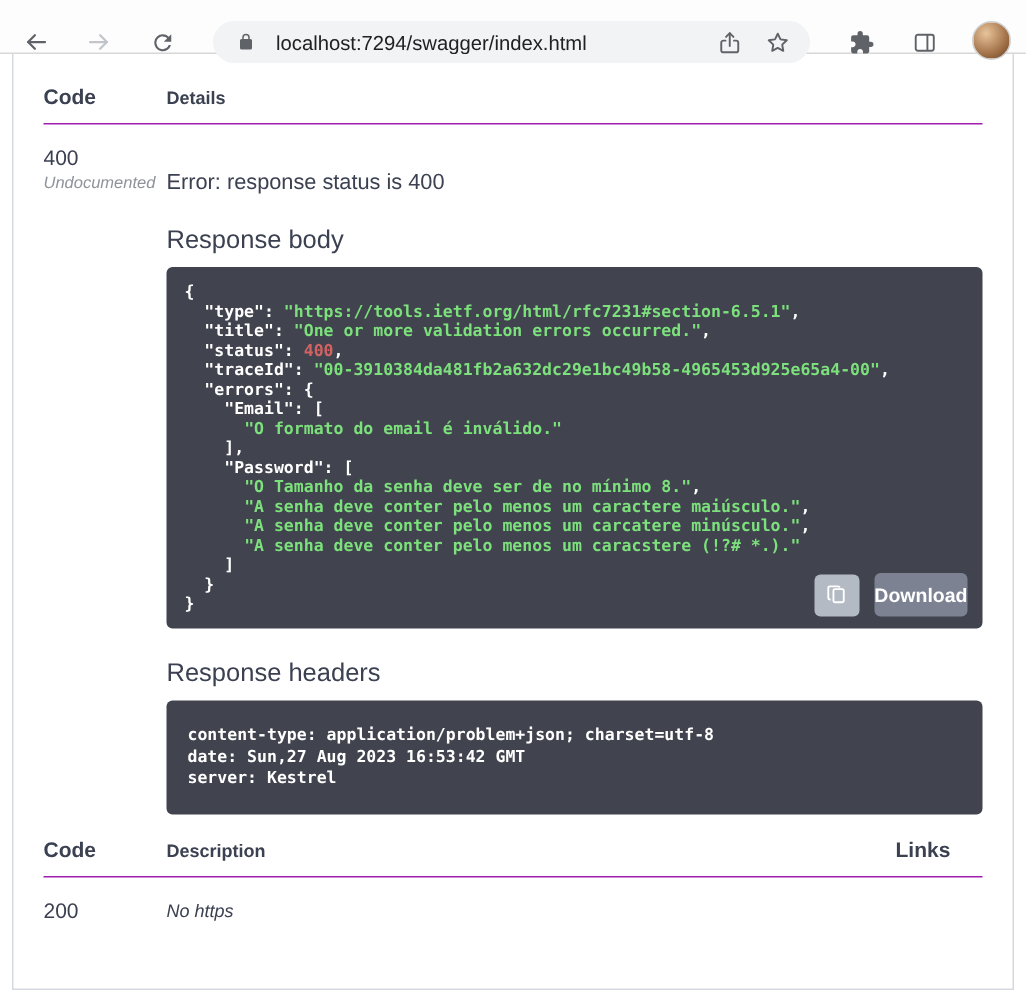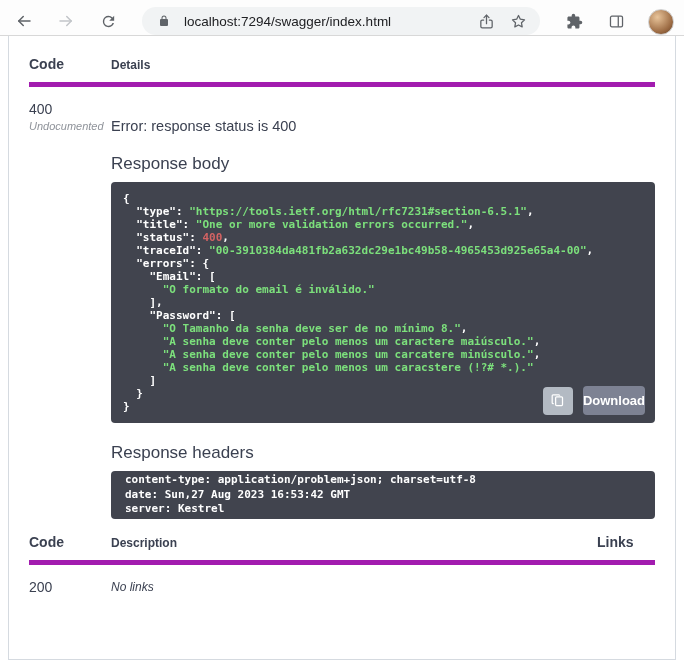--- a/index.html
+++ b/index.html
@@ -2,36 +2,36 @@
 <html style="--code-bg: #41444e; --string: #7ce07c; --number: #d36363; --ink: #3b4151; --download-bg: #7d8293;"><head>
 <meta charset="utf-8">
 <style>
   *{box-sizing:border-box;margin:0;padding:0}
   html,body{width:684px;height:667px;overflow:hidden;background:#fff;
     font-family:"Liberation Sans","DejaVu Sans",sans-serif}
   :root{--code-bg:#41444e;--string:#7ce07c;--number:#d36363;--ink:#3b4151;--download-bg:#7d8293}
 
   
   .browser{height:36px;background:#fdfdfd;border-bottom:1px solid #d8d8d8;
-    display:flex;align-items:flex-end;padding:0 10px;gap:14px}
+    display:flex;align-items:flex-start;padding:14px 10px;gap:14px}
   .nav-btn{width:28px;height:28px;border-radius:50%;display:flex;align-items:center;
     justify-content:center;flex-shrink:0;cursor:pointer;background:transparent;border:none}
   .omnibox{flex:1;height:28px;background:#f1f3f4;border-radius:14px;display:flex;
     align-items:center;padding:0 10px;margin:0 6px;gap:8px;min-width:0}
   .url{font-size:13.5px;color:#202124;flex:1;white-space:nowrap;overflow:hidden}
   .box-icon{width:24px;height:24px;display:flex;align-items:center;justify-content:center;flex-shrink:0}
   .avatar{width:26px;height:26px;border-radius:50%;flex-shrink:0;margin-left:4px;
     background:radial-gradient(circle at 35% 30%,#e8c49a 0%,#9c6b43 65%,#5f3f26 100%);
     border:1px solid #cfcfcf}
 
   
   .content{margin:0 8px;height:624px;border:1px solid #d5dae0;border-top:none;
     padding:0 20px;background:#fff;overflow:hidden}
 
-  .tbl-head{display:flex;align-items:flex-end;padding:20px 0 10px;border-bottom:5px solid #a21caf}
+  .tbl-head{display:flex;align-items:flex-end;padding:20px 0 10px;border-bottom:1px solid #a21caf}
   .tbl-head.second{padding-top:15px}
   .th-lg{font-size:14px;font-weight:bold;color:var(--ink)}
   .th-sm{font-size:12px;font-weight:bold;color:var(--ink);flex:1;padding-top:2px}
   .col-code{width:82px;flex-shrink:0}
   .col-links{width:58px;flex-shrink:0}
 
   .resp-row{display:flex;padding-top:14px}
   .status-code{font-size:14px;color:var(--ink)}
   .undocumented{font-size:11px;font-style:italic;color:#8f939a;margin-top:3px}
   .col-details{flex:1;min-width:0}
@@ -43,21 +43,21 @@
     line-height:13px;font-weight:bold;color:#fff;white-space:pre;overflow:hidden;margin:0}
   pre.code div{min-height:13px}
   .tok-p{color:#ffffff}.tok-s{color:var(--string)}.tok-n{color:var(--number)}
   .code-actions{position:absolute;right:10px;bottom:8px;display:flex;gap:10px;align-items:center}
   .copy-btn{width:30px;height:28px;border:none;border-radius:4px;background:#b3bac3;
     display:flex;align-items:center;justify-content:center;cursor:pointer}
   .download-btn{border:none;border-radius:4px;background:var(--download-bg);color:#fff;
     font-weight:bold;font-size:13px;padding:7px 0;font-family:inherit;cursor:pointer}
 
   pre.headers-code{line-height:14.5px}
-  .headers-block{padding:2px 14px}
+  .headers-block{padding:16px 14px}
 
   .responses-title{font-size:13px;color:var(--ink);margin-top:16px}
   .success-msg{font-size:14.5px;color:var(--ink);margin-top:15px}
   .no-links{font-size:12px;font-style:italic;color:var(--ink);padding-top:1px}
 </style>
 </head>
 <body>
 
 <div class="browser">
   <button class="nav-btn">
@@ -153,16 +153,16 @@
   <div class="tbl-head second">
     <div class="col-code th-lg">Code</div>
     <div class="th-sm">Description</div>
     <div class="col-links th-lg">Links</div>
   </div>
 
   <div class="resp-row">
     <div class="col-code">
       <div class="status-code">200</div>
     </div>
-    <div class="col-links no-links">No links</div>
+    <div class="col-links no-links">No https</div>
   </div>
 
 </div>
 
 </body></html>

